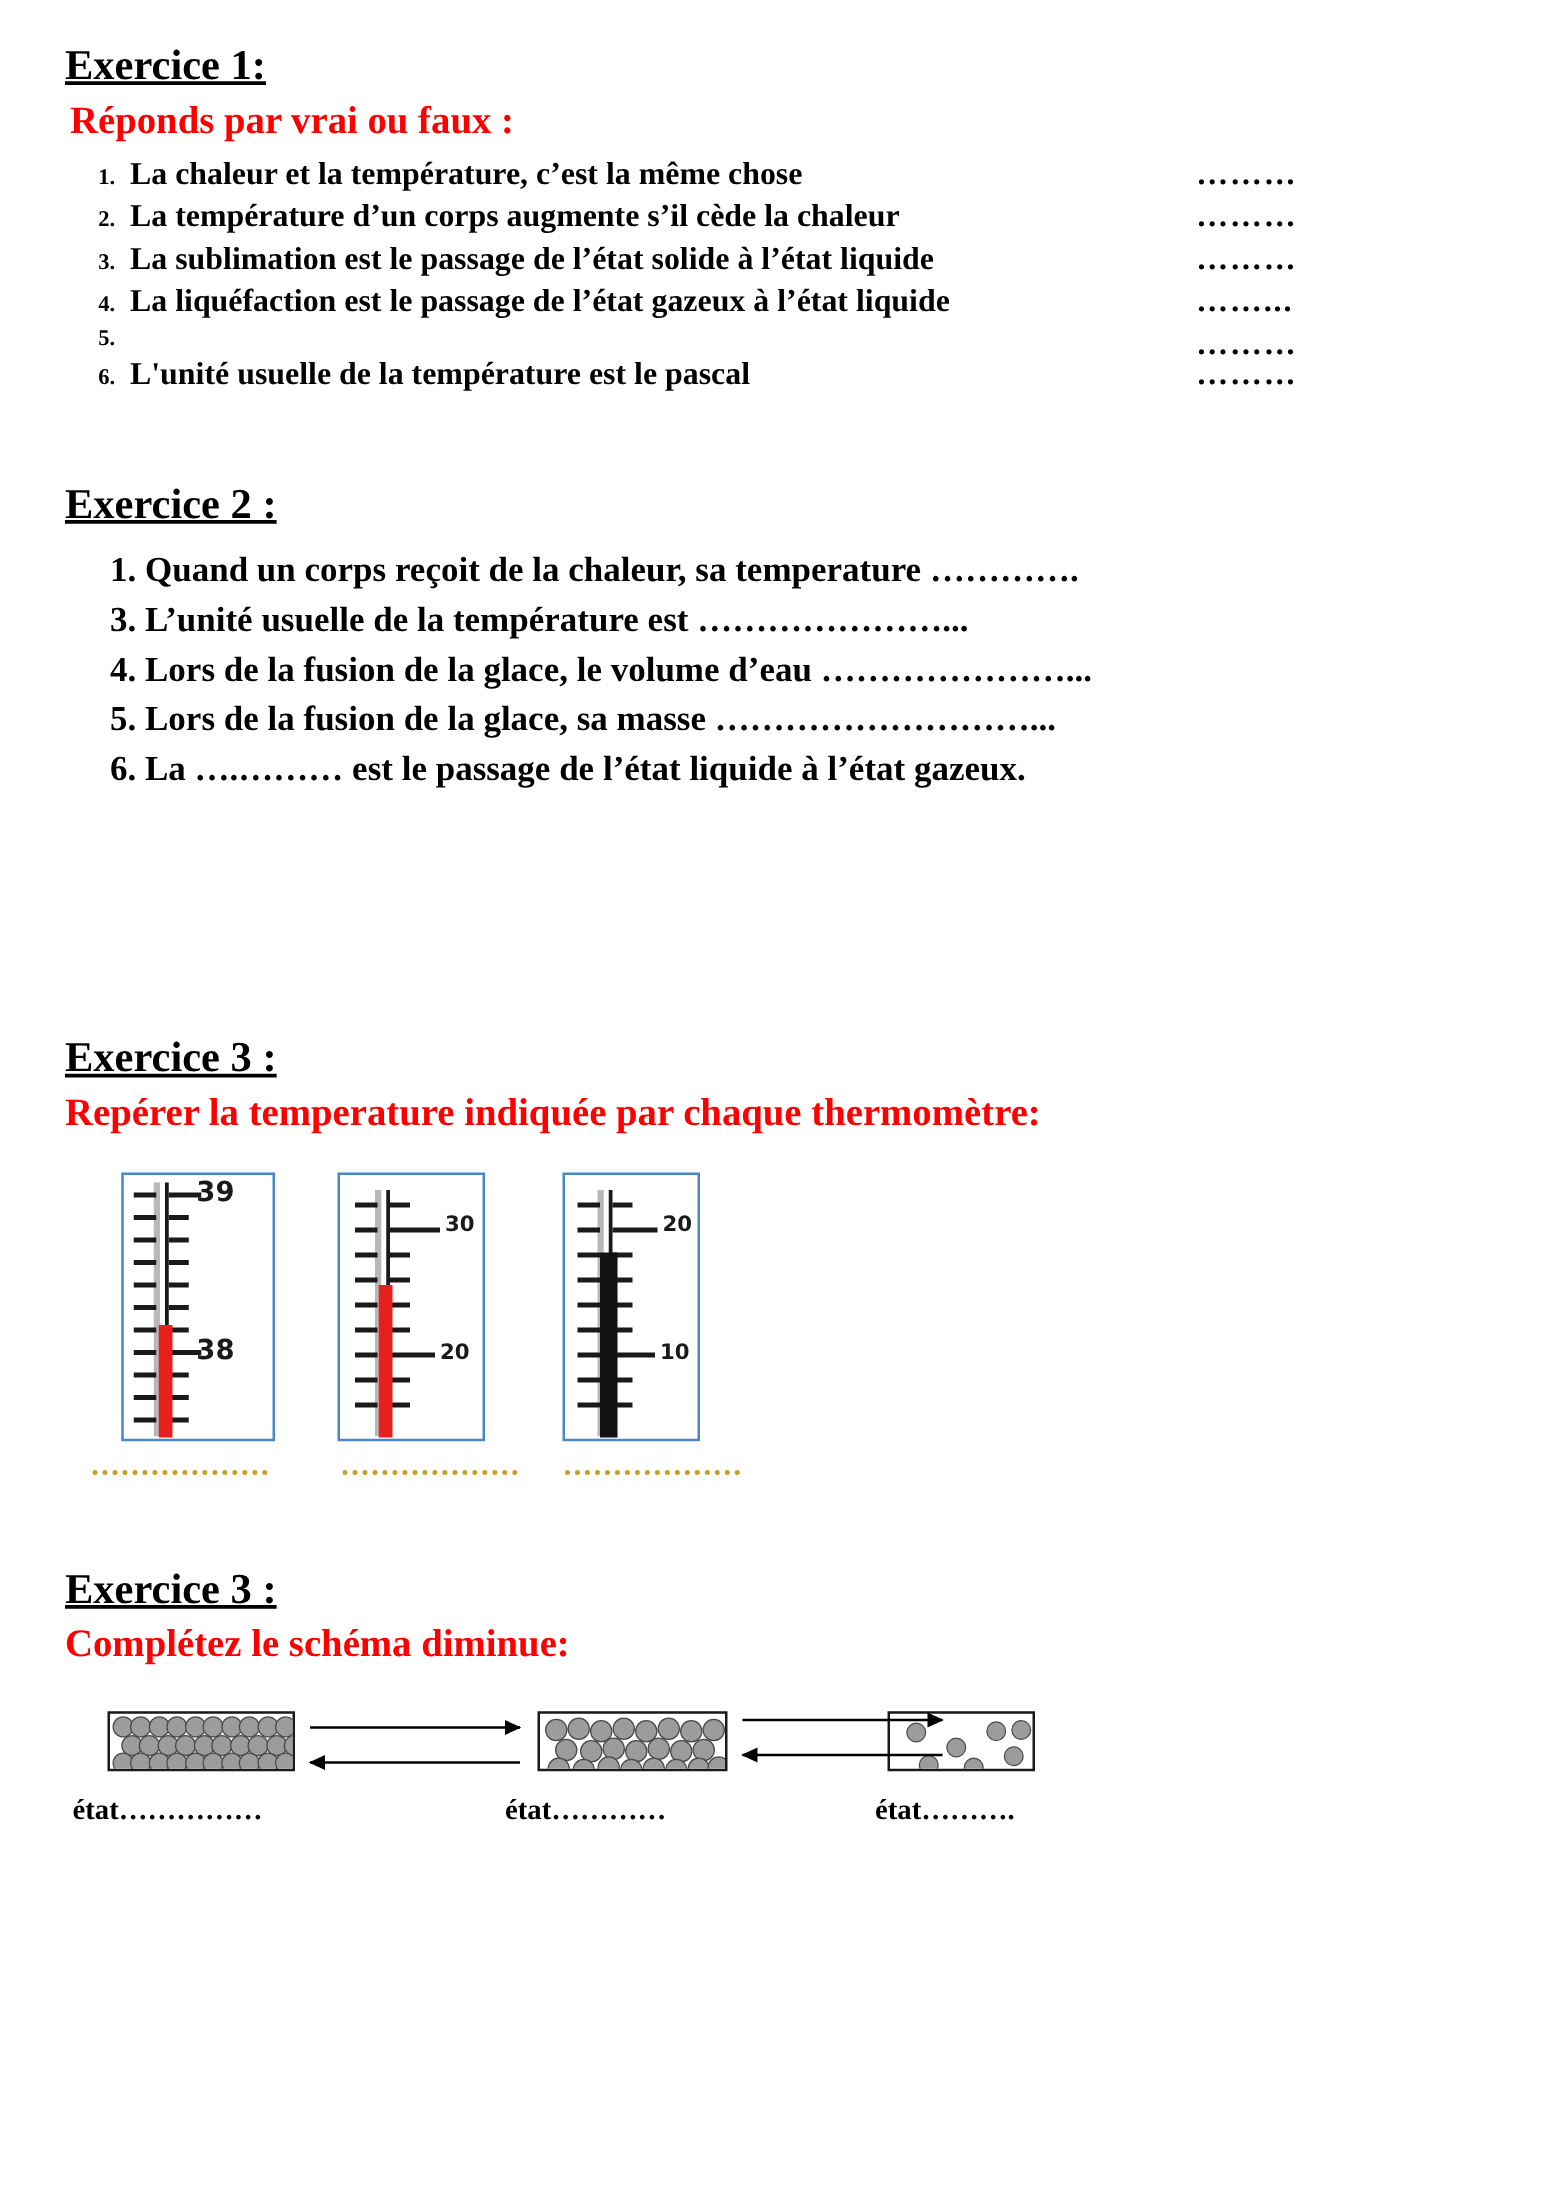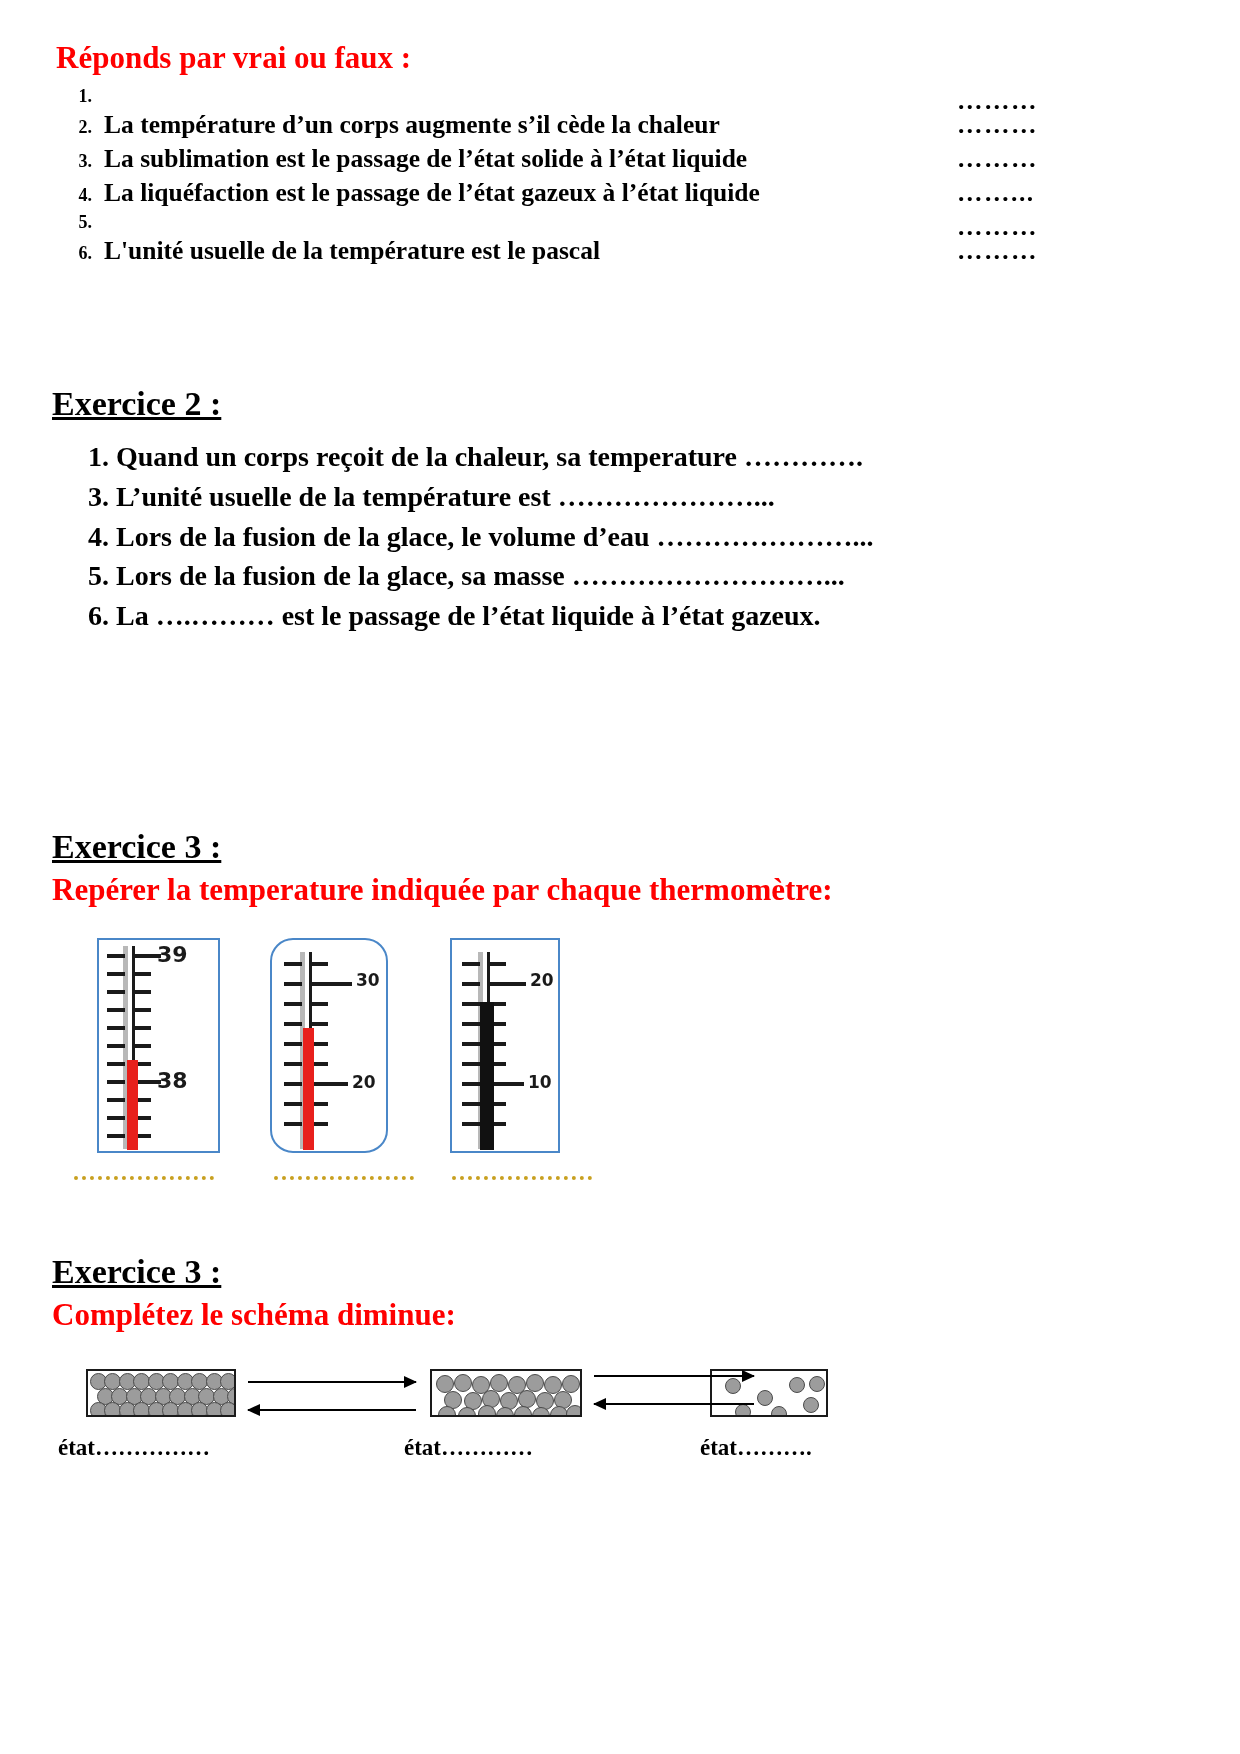--- a/index.html
+++ b/index.html
@@ -216,25 +216,29 @@
     font-weight: bold;
     white-space: nowrap;
   }
 </style>
 </head>
 <body>
 
 <div class="page">
 
   <section id="exercise1">
+    <div class="ex-title-wrap" id="ex1-heading">
+      <span class="ex-title">Exercice 1:</span>
+    </div>
     <p class="instruction" id="ex1-instruction">Réponds  par vrai ou faux :</p>
 
     <ul class="ol1">
       <li>
         <span class="num">1.</span>
+        <span class="txt">La chaleur et la température, c’est la même chose</span>
         <span class="dots">………</span>
       </li>
       <li>
         <span class="num">2.</span>
         <span class="txt">La température d’un corps augmente s’il cède la chaleur</span>
         <span class="dots">………</span>
       </li>
       <li>
         <span class="num">3.</span>
         <span class="txt">La sublimation est le passage de l’état solide à l’état liquide</span>
@@ -308,21 +312,21 @@
           <div class="tick" style="left:36px; top:176px; width:16px;"></div>
           <div class="tick" style="left:36px; top:194px; width:16px;"></div>
 
           <div class="merc-red" style="left:28px; top:120px; height:90px;"></div>
 
           <span class="th-label" style="left:58px; top:2px;">39</span>
           <span class="th-label" style="left:58px; top:128px;">38</span>
         </div>
       </div>
 
-      <div class="thermo" style="left:218px; top:8px; width:118px; height:215px;border-radius:23px;">
+      <div class="thermo" style="left:218px; top:8px; width:118px; height:215px;">
         <div class="th-scale">
           <div class="tube-grey" style="left:28px; top:12px; height:197px;"></div>
           <div class="tube-black" style="left:37px; top:12px; height:197px;"></div>
 
           <div class="tick" style="left:12px; top:22px; width:18px;"></div>
           <div class="tick" style="left:12px; top:42px; width:18px;"></div>
           <div class="tick" style="left:12px; top:62px; width:18px;"></div>
           <div class="tick" style="left:12px; top:82px; width:18px;"></div>
           <div class="tick" style="left:12px; top:102px; width:18px;"></div>
           <div class="tick" style="left:12px; top:122px; width:18px;"></div>

